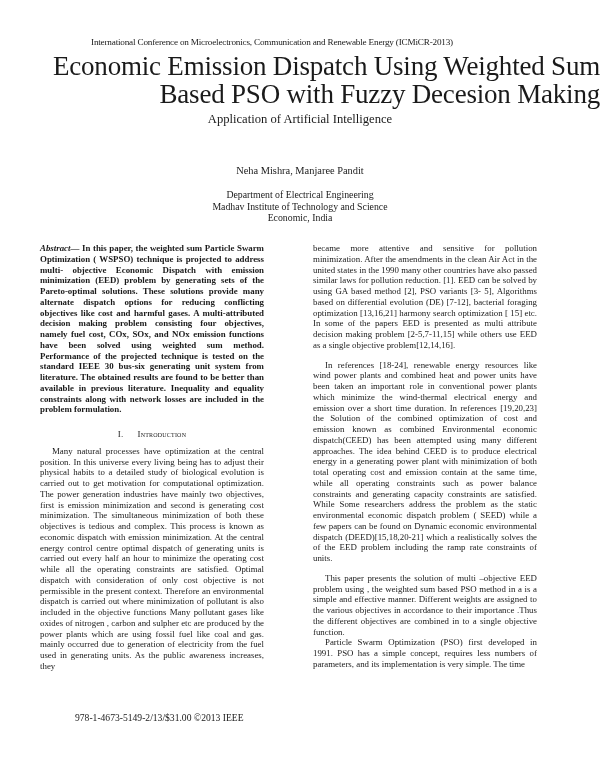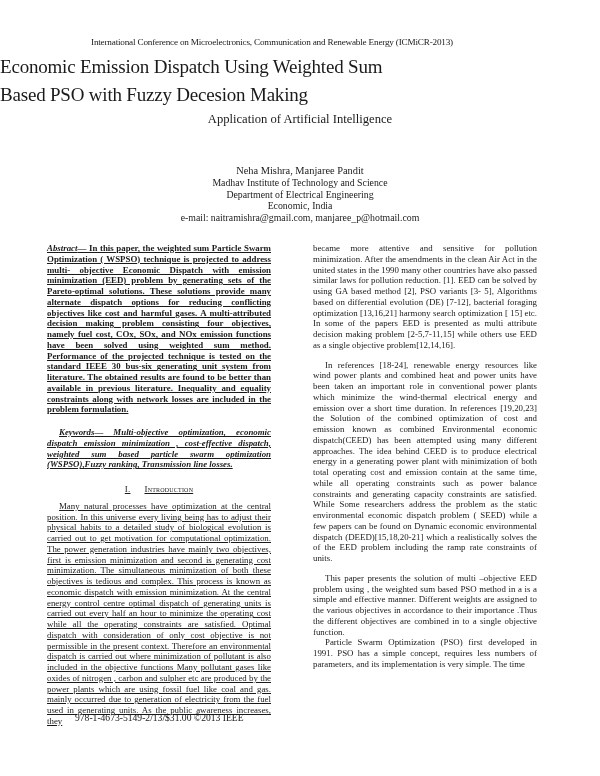--- a/index.html
+++ b/index.html
@@ -1,23 +1,23 @@
 <!DOCTYPE html>
 <html><head>
 <meta charset="utf-8">
 <style>
   html, body { margin: 0; padding: 0; background: #ffffff; }
   body { width: 600px; height: 776px; position: relative; overflow: hidden; color: #1a1a1a; font-family: "Liberation Serif", serif; }
   .conf { position: absolute; top: 37px; left: 0; width: 544px; text-align: center; font-size: 9.2px; letter-spacing: -0.2px; }
-  .title { position: absolute; top: 53px; left: 0; width: 600px; text-align: left; font-size: 19px; line-height: 27.5px; letter-spacing: -0.2px; }
+  .title { position: absolute; top: 53px; left: 0; width: 600px; text-align: right; font-size: 27px; line-height: 27.5px; letter-spacing: -0.2px; }
   .subtitle { position: absolute; top: 112px; left: 0; width: 600px; text-align: center; font-size: 12.6px; }
   .authors { position: absolute; top: 165px; left: 0; width: 600px; text-align: center; font-size: 9.8px; line-height: 11.4px; }
-  .authors .names { font-size: 10.4px; margin-bottom: 1px; }
+  .authors .names { font-size: 10.4px; margin-bottom: 13px; }
   .col { position: absolute; top: 243px; width: 224px; font-size: 8.85px; line-height: 10.75px; text-align: justify; }
-  .col.left { left: 47px; text-decoration: underline; }
+  .col.left { left: 40px; }
   .col.right { left: 313px; }
   .col p { margin: 0; }
   .abstract { font-weight: bold; }
   .abstract .lead { font-style: italic; }
   .keywords { font-weight: bold; font-style: italic; text-indent: 12px; margin-top: 12px !important; }
   .keywords .lead { }
   .sec-head { text-align: center; margin: 14px 0 6px 0 !important; font-size: 9px; letter-spacing: 0.2px; }
   .sec-head .num { margin-right: 14px; }
   .sec-head .sc { font-variant: small-caps; }
   .indent { text-indent: 12px; }
@@ -31,29 +31,27 @@
 
 <div class="title">
   <div>Economic Emission Dispatch Using Weighted Sum</div>
   <div>Based PSO with Fuzzy Decesion Making</div>
 </div>
 
 <div class="subtitle">Application of Artificial Intelligence</div>
 
 <div class="authors">
   <div class="names">Neha Mishra, Manjaree Pandit</div>
+  <div>Department of Electrical Engineering</div>
   <div>Madhav Institute of Technology and Science</div>
-  <div>Department of Electrical Engineering</div>
   <div>Economic, India</div>
-  <div>e-mail: naitramishra@gmail.com, manjaree_p@hotmail.com</div>
 </div>
 
 <div class="col left">
   <p class="abstract"><span class="lead">Abstract</span><span>— In this paper, the weighted sum Particle Swarm Optimization ( WSPSO) technique is projected to address multi- objective Economic Dispatch with emission minimization (EED) problem by generating sets of the Pareto-optimal solutions. These solutions provide many alternate dispatch options for reducing conflicting objectives like cost and harmful gases. A multi-attributed decision making problem consisting four objectives, namely fuel cost, COx, SOx, and NOx emission functions have been solved using weighted sum method. Performance of the projected technique is tested on the standard IEEE 30 bus-six generating unit system from literature. The obtained results are found to be better than available in previous literature. Inequality and equality constraints along with network losses are included in the problem formulation.</span></p>
-  <p class="keywords"><span class="lead">Keywords</span><span>— Multi-objective optimization, economic dispatch emission minimization , cost-effective dispatch, weighted sum based particle swarm optimization (WSPSO),Fuzzy ranking, Transmission line losses.</span></p>
   <p class="sec-head"><span class="num">I.</span><span class="sc">Introduction</span></p>
   <p class="indent">Many natural processes have optimization at the central position. In this universe every living being has to adjust their physical habits to a detailed study of biological evolution is carried out to get motivation for computational optimization. The power generation industries have mainly two objectives, first is emission minimization and second is generating cost minimization. The simultaneous minimization of both these objectives is tedious and complex. This process is known as economic dispatch with emission minimization. At the central energy control centre optimal dispatch of generating units is carried out every half an hour to minimize the operating cost while all the operating constraints are satisfied. Optimal dispatch with consideration of only cost objective is not permissible in the present context. Therefore an environmental dispatch is carried out where minimization of pollutant is also included in the objective functions Many pollutant gases like oxides of nitrogen , carbon and sulpher etc are produced by the power plants which are using fossil fuel like coal and gas. mainly occurred due to generation of electricity from the fuel used in generating units. As the public awareness increases, they</p>
 </div>
 
 <div class="col right">
   <p>became more attentive and sensitive for pollution minimization. After the amendments in the clean Air Act in the united states in the 1990 many other countries have also passed similar laws for pollution reduction. [1]. EED can be solved by using GA based method [2], PSO variants [3- 5], Algorithms based on differential evolution (DE) [7-12], bacterial foraging optimization [13,16,21] harmony search optimization [ 15] etc. In some of the papers EED is presented as multi attribute decision making problem [2-5,7-11,15] while others use EED as a single objective problem[12,14,16].</p>
   <p class="indent gap">In references [18-24], renewable energy resources like wind power plants and combined heat and power units have been taken an important role in conventional power plants which minimize the wind-thermal electrical energy and emission over a short time duration. In references [19,20,23] the Solution of the combined optimization of cost and emission known as combined Environmental economic dispatch(CEED) has been attempted using many different approaches. The idea behind CEED is to produce electrical energy in a generating power plant with minimization of both total operating cost and emission contain at the same time, while all operating constraints such as power balance constraints and generating capacity constraints are satisfied. While Some researchers address the problem as the static environmental economic dispatch problem ( SEED) while a few papers can be found on Dynamic economic environmental dispatch (DEED)[15,18,20-21] which a realistically solves the of the EED problem including the ramp rate constraints of units.</p>
   <p class="indent gap">This paper presents the solution of multi –objective EED problem using , the weighted sum based PSO method in a is a simple and effective manner. Different weights are assigned to the various objectives in accordance to their importance .Thus the different objectives are combined in to a single objective function.</p>
   <p class="indent">Particle Swarm Optimization (PSO) first developed in 1991. PSO has a simple concept, requires less numbers of parameters, and its implementation is very simple. The time</p>
 </div>

